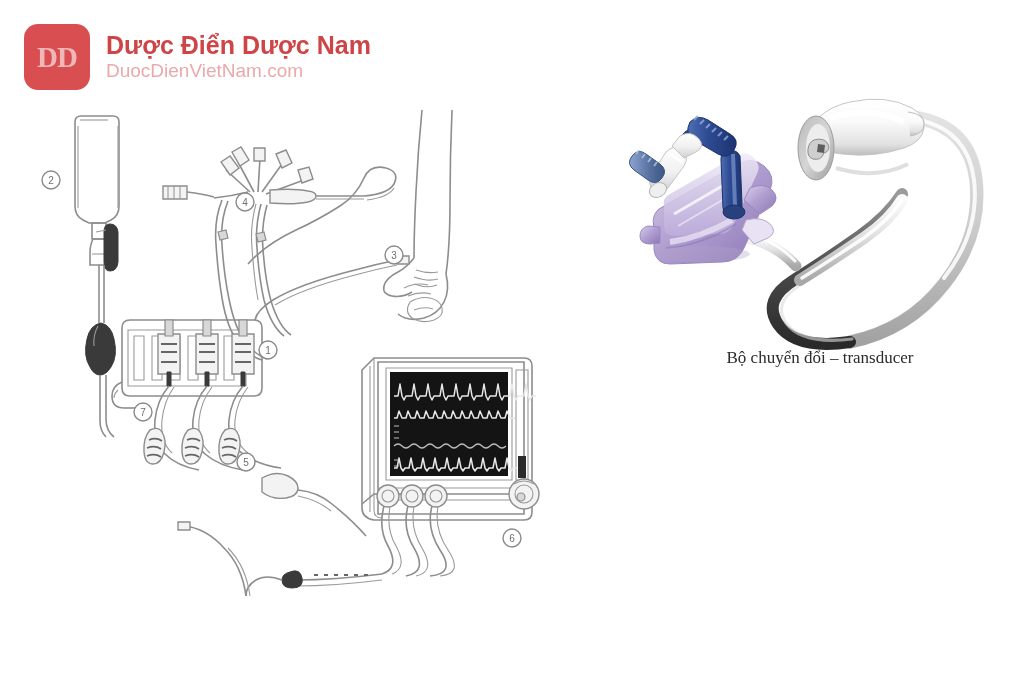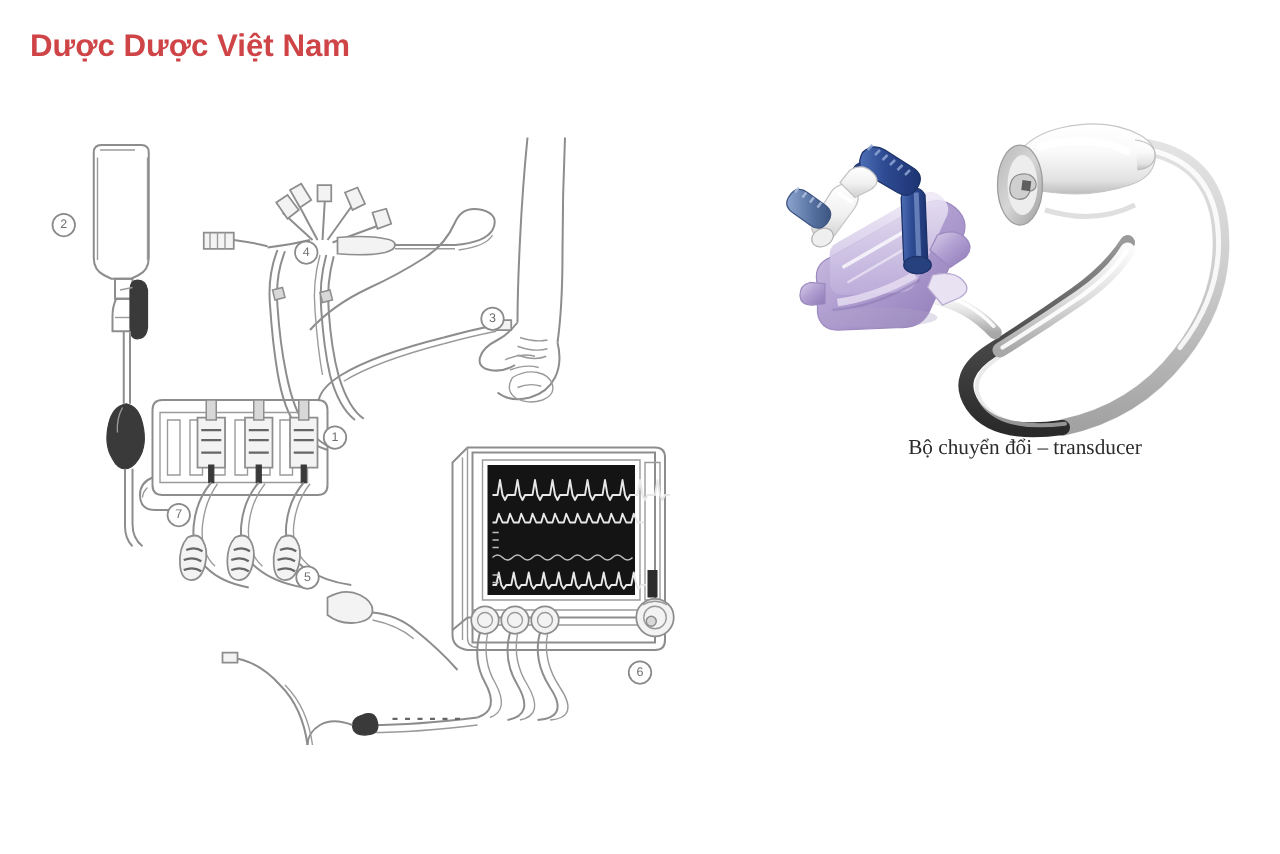--- a/index.html
+++ b/index.html
@@ -104,22 +104,26 @@
   }
 
   .screen-bg { fill: #141414; }
   .trace { fill: none; stroke: #e8e8e8; stroke-width: 1.5; stroke-linejoin: round; }
   .trace-dim { fill: none; stroke: #bdbdbd; stroke-width: 1.2; }
 </style>
 </head>
 <body>
 
 <div id="brand-header">
+  <div id="brand-logo">
+    <span id="brand-logo-text">DD</span>
+  </div>
   <div id="brand-words">
-    <div id="brand-title">Dược Dược Việt Nam</div>
+    <div id="brand-title">Dược Điển Dược Nam</div>
+    <div id="brand-subtitle">DuocDienVietNam.com</div>
   </div>
 </div>
 
 <div class="figure-panel" id="figure-left">
 <svg width="560" height="500" viewBox="0 0 560 500" xmlns="http://www.w3.org/2000/svg">
 
   <g>
     <path class="la" d="M57 18 q0 -6 6 -6 h32 q6 0 6 6 v84 q0 10 -8 14 l-6 3 h-16 l-6 -3 q-8 -4 -8 -14 z"></path>
     <path class="la-thin" d="M62 16 h28"></path>
     <path class="la-thin" d="M60 22 v82"></path>

